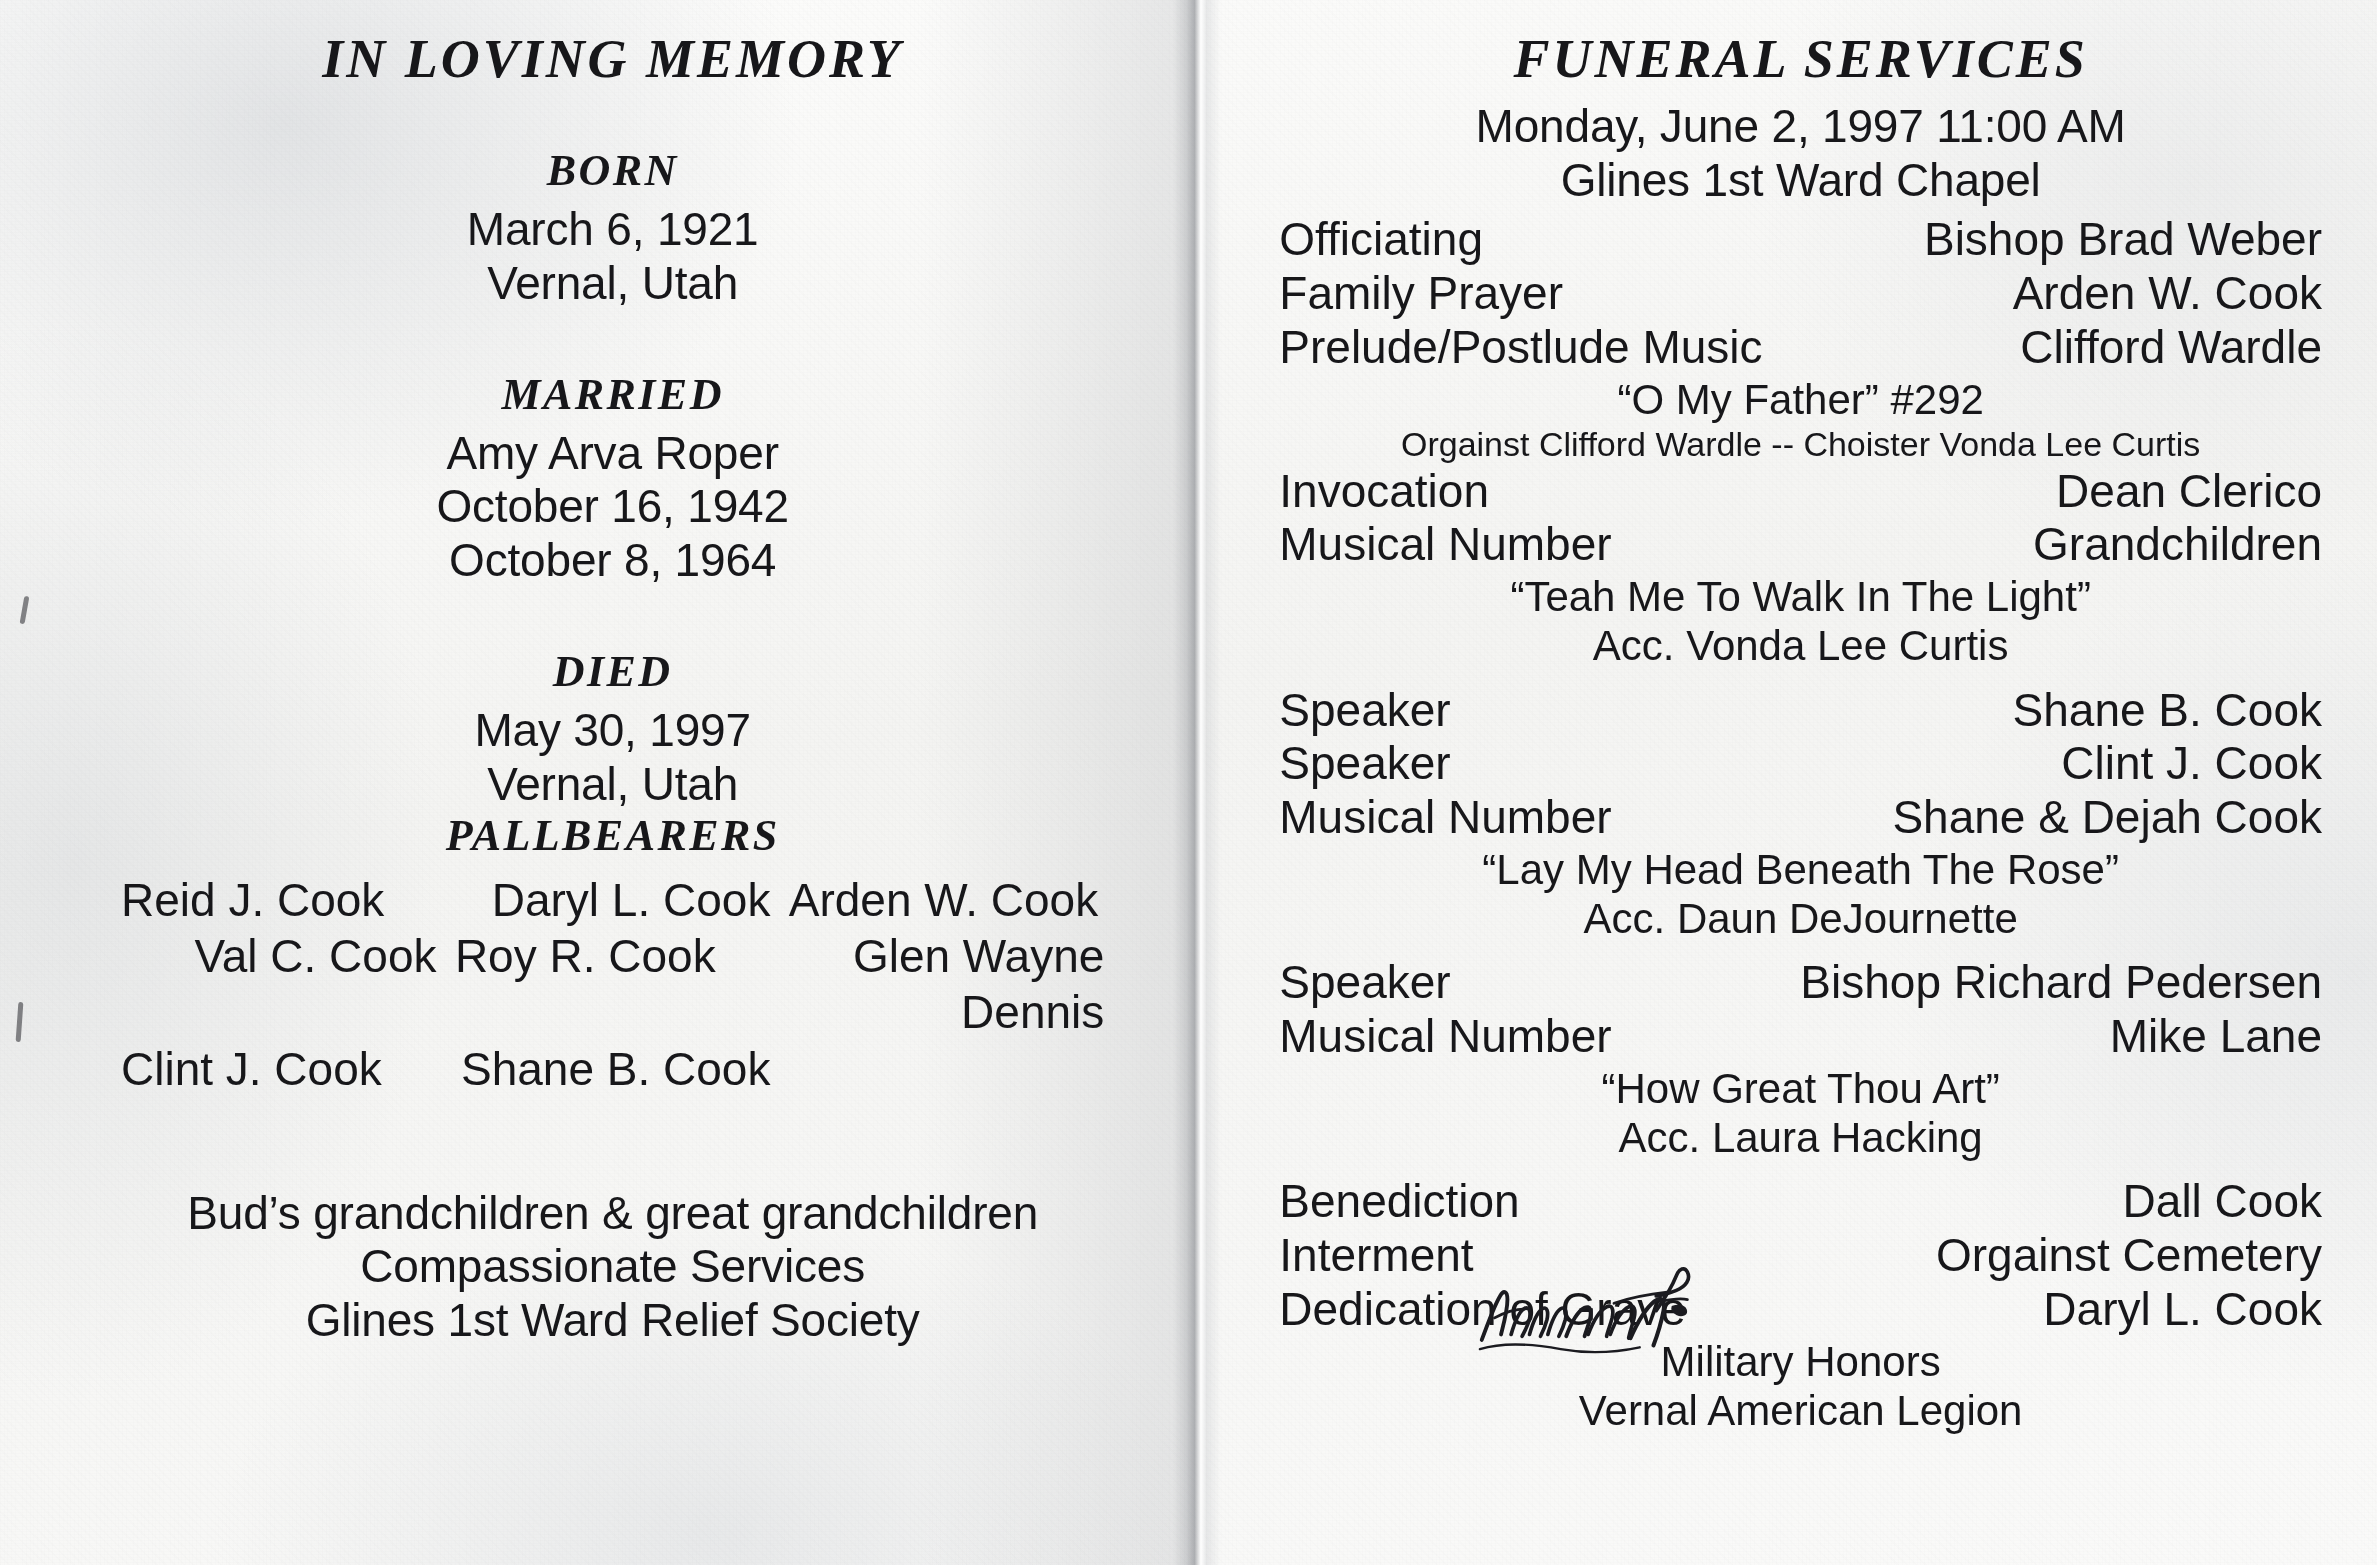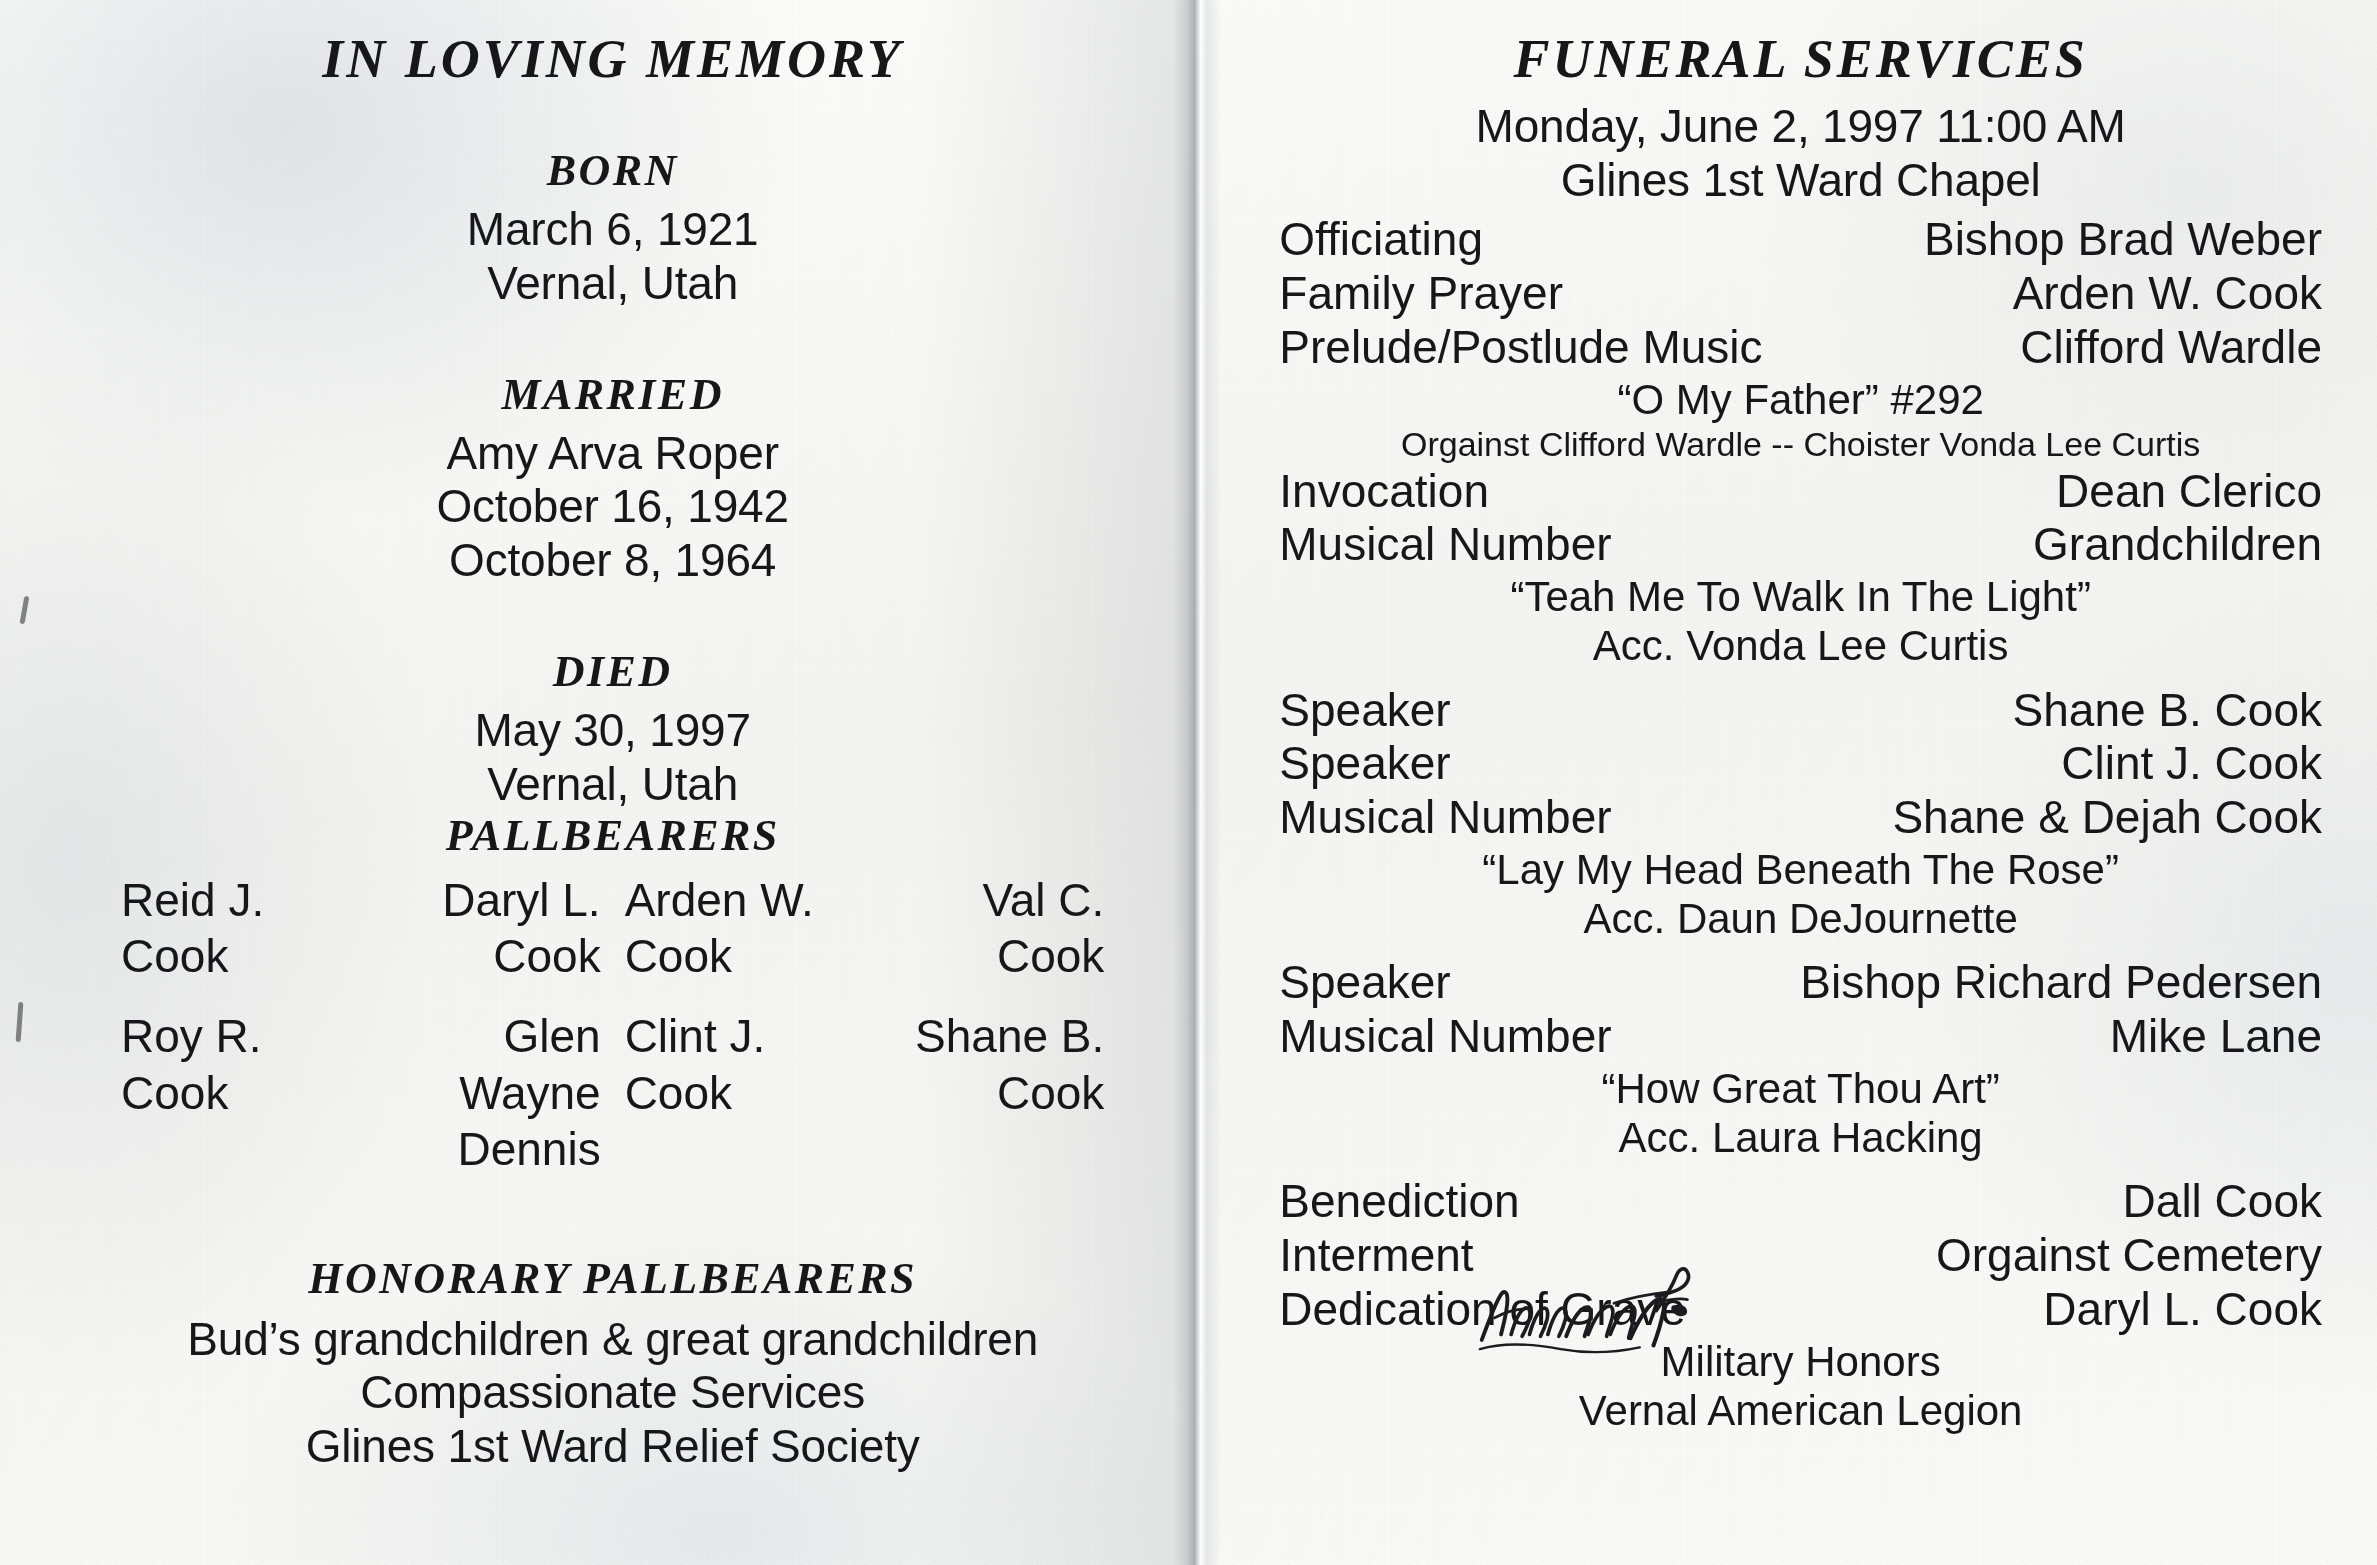--- a/index.html
+++ b/index.html
@@ -103,25 +103,24 @@
     text-align: center;
     line-height: 1.17;
     font-size: 46px;
     letter-spacing: -0.004em;
   }
   .name-big { font-size: 48px; }
 
   
   .pb-grid {
     display: grid;
-    grid-template-columns: 1fr 1fr 1fr 1fr;
+    grid-template-columns: 1fr 1fr 1fr;
     column-gap: 18.4px;
     row-gap: 0px;
     margin-top: 13px;
-    gap: 24px;
   }
   .pb-left  { text-align: left;  font-size: 46px; line-height: 1.22; }
   .pb-right { text-align: right; font-size: 46px; line-height: 1.22; }
 
   
   .prog-row {
     display: flex;
     justify-content: space-between;
     align-items: baseline;
     font-size: 46px;
@@ -203,21 +202,20 @@
         <div class="pb-left">Arden W. Cook</div>
         <div class="pb-right">Val C. Cook</div>
         <div class="pb-left">Roy R. Cook</div>
         <div class="pb-right">Glen Wayne Dennis</div>
         <div class="pb-left">Clint J. Cook</div>
         <div class="pb-right">Shane B. Cook</div>
       </div>
 
       <div class="gap-xl"></div>
 
-      <div class="script-head h-small">HONORARY PALLBEARERS</div>
       <div class="body-line" style="margin-top:11px;">Bud’s grandchildren &amp; great grandchildren</div>
       <div class="body-line">Compassionate Services</div>
       <div class="body-line">Glines 1st Ward Relief Society</div>
 
     </div>
 
     <div class="col col-right">
 
       <div class="script-head h-main">FUNERAL SERVICES</div>
 

